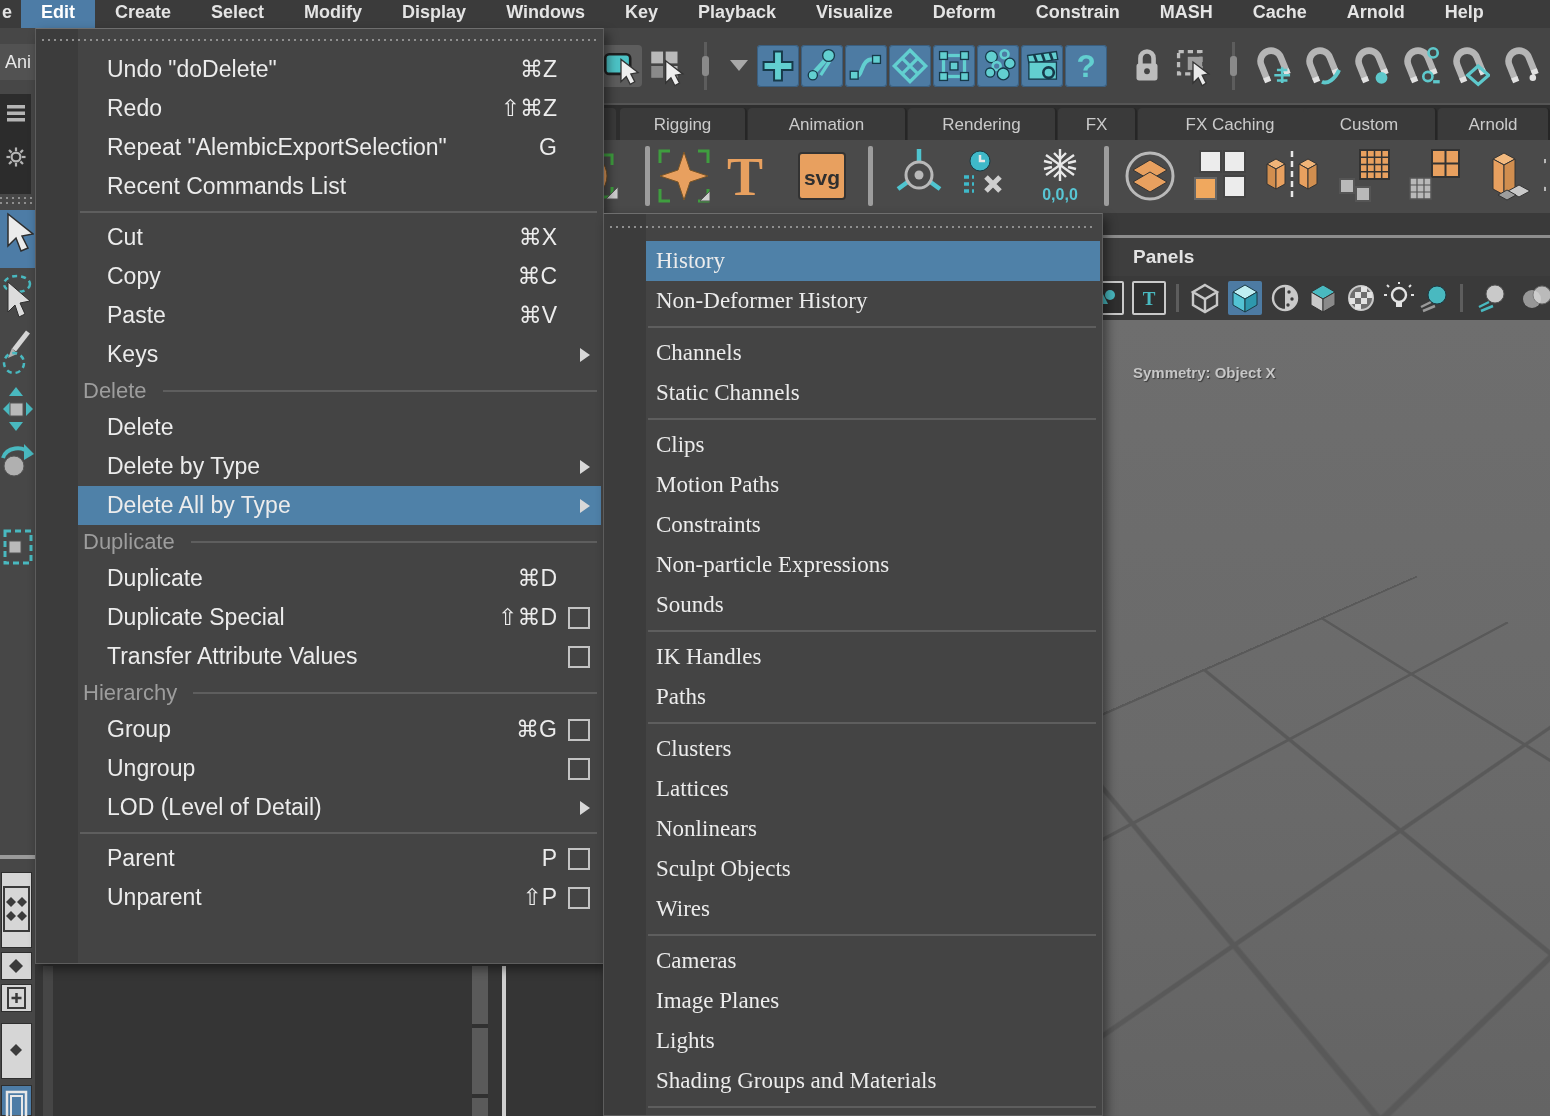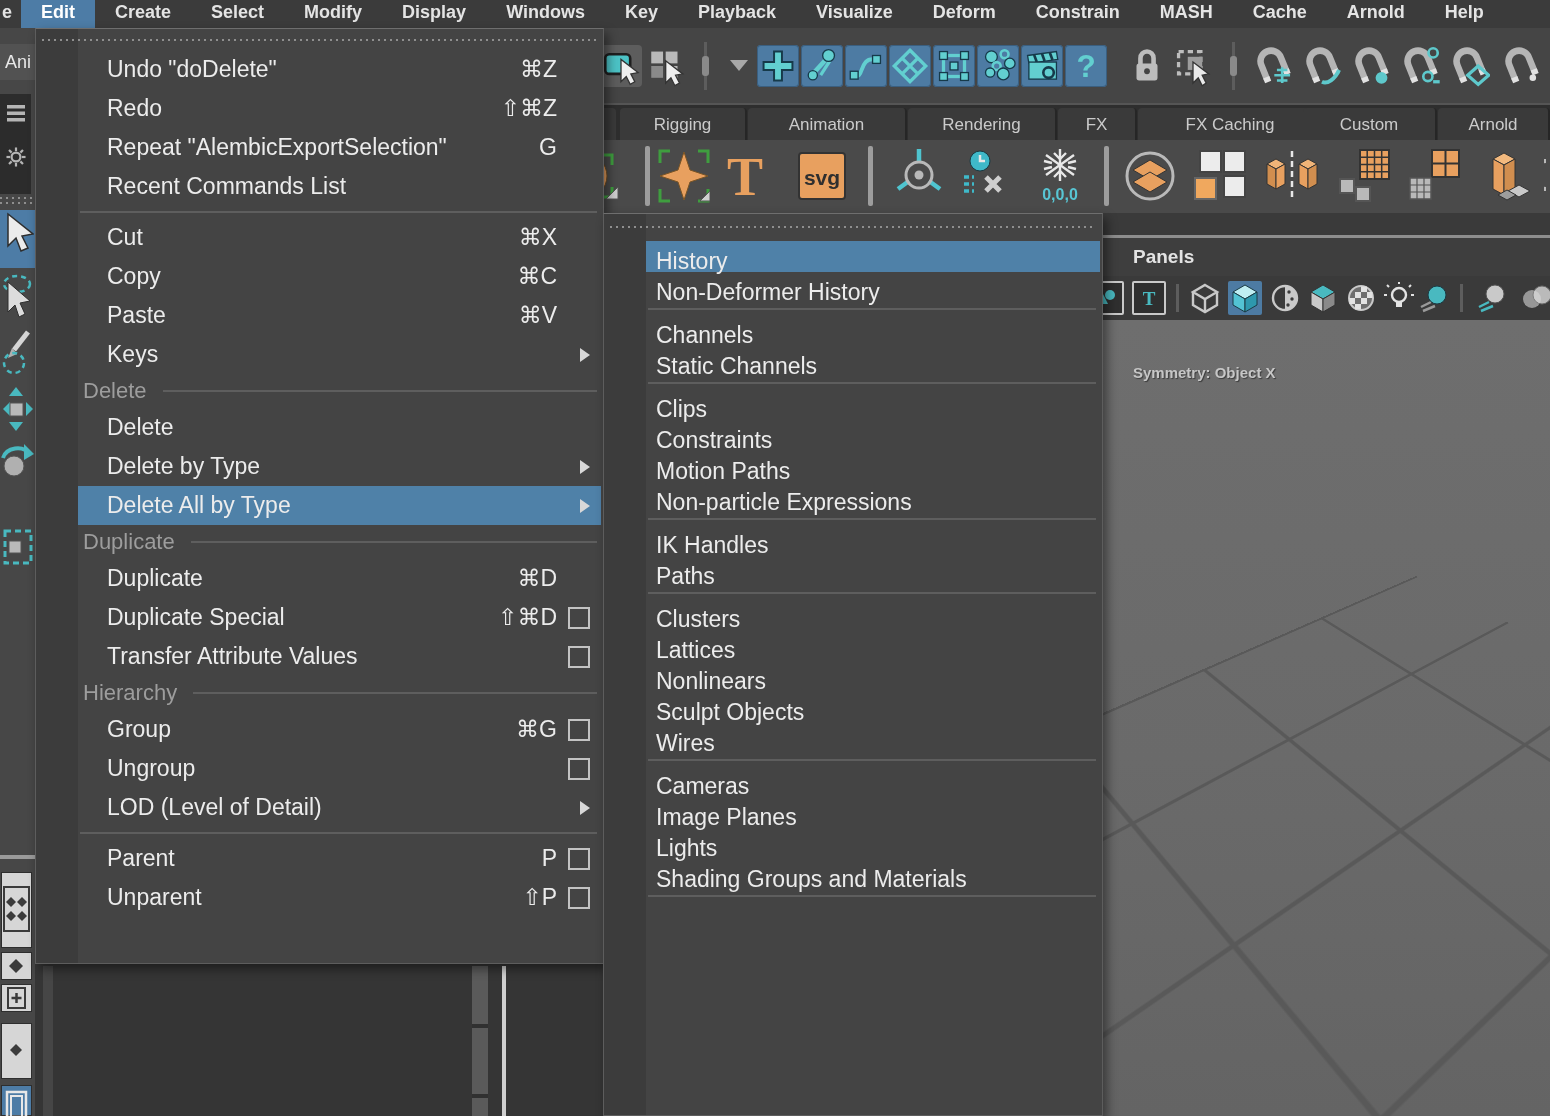--- a/index.html
+++ b/index.html
@@ -55,21 +55,21 @@
   .menu{position:absolute;background:#444;border:1px solid #5d5d5d;border-top-color:#6e6e6e;
         box-shadow:4px 5px 10px rgba(0,0,0,.45);box-sizing:border-box;overflow:hidden;}
   .menu .gutter{position:absolute;left:0;top:0;width:42px;height:100%;background:#3c3c3c;}
   .tearoff{position:relative;height:8px;margin:7px 6px 6px 6px;
       background-image:repeating-linear-gradient(90deg,#8f8f8f 0 2px,transparent 2px 6px);
       background-size:100% 2px;background-position:0 3px;background-repeat:no-repeat;}
   .editmenu{left:35px;top:28px;width:569px;height:936px;z-index:20;}
   .submenu{left:603px;top:213px;width:500px;height:903px;z-index:21;}
   .mi{position:relative;color:#ececec;font-size:23px;}
   .editmenu .mi{height:39px;line-height:39px;}
-  .submenu .mi{height:31px;line-height:40px;}
+  .submenu .mi{height:40px;line-height:40px;font-family:Liberation Serif, serif;}
   .mi .lbl{position:absolute;}
   .editmenu .mi .lbl{left:71px;}
   .submenu .mi .lbl{left:52px;}
   .mi.hl{background:linear-gradient(90deg,transparent 0,transparent 42px,#4f81a8 42px,#4f81a8 calc(100% - 2px),transparent calc(100% - 2px));}
   .mi .sc{position:absolute;right:46px;}
   .mi .optbox{position:absolute;right:13px;top:9px;width:18px;height:18px;border:2px solid #c3c3c3;}
   .mi .arrow{position:absolute;right:13px;top:13px;width:0;height:0;
              border-left:10px solid #d8d8d8;border-top:7px solid transparent;border-bottom:7px solid transparent;}
   .msep{height:12px;position:relative;}
   .msep::after{content:"";position:absolute;left:44px;right:6px;top:5px;height:2px;background:#5e5e5e;}
@@ -742,28 +742,31 @@
         <span class="lbl">Channels</span>
       </div>
       <div class="mi">
         <span class="lbl">Static Channels</span>
       </div>
       <div class="msep"></div>
       <div class="mi">
         <span class="lbl">Clips</span>
       </div>
       <div class="mi">
+        <span class="lbl">Motion Paths</span>
+      </div>
+      <div class="mi">
         <span class="lbl">Constraints</span>
       </div>
       <div class="mi">
-        <span class="lbl">Motion Paths</span>
-      </div>
-      <div class="mi">
         <span class="lbl">Non-particle Expressions</span>
       </div>
+      <div class="mi">
+        <span class="lbl">Sounds</span>
+      </div>
       <div class="msep"></div>
       <div class="mi">
         <span class="lbl">IK Handles</span>
       </div>
       <div class="mi">
         <span class="lbl">Paths</span>
       </div>
       <div class="msep"></div>
       <div class="mi">
         <span class="lbl">Clusters</span>

